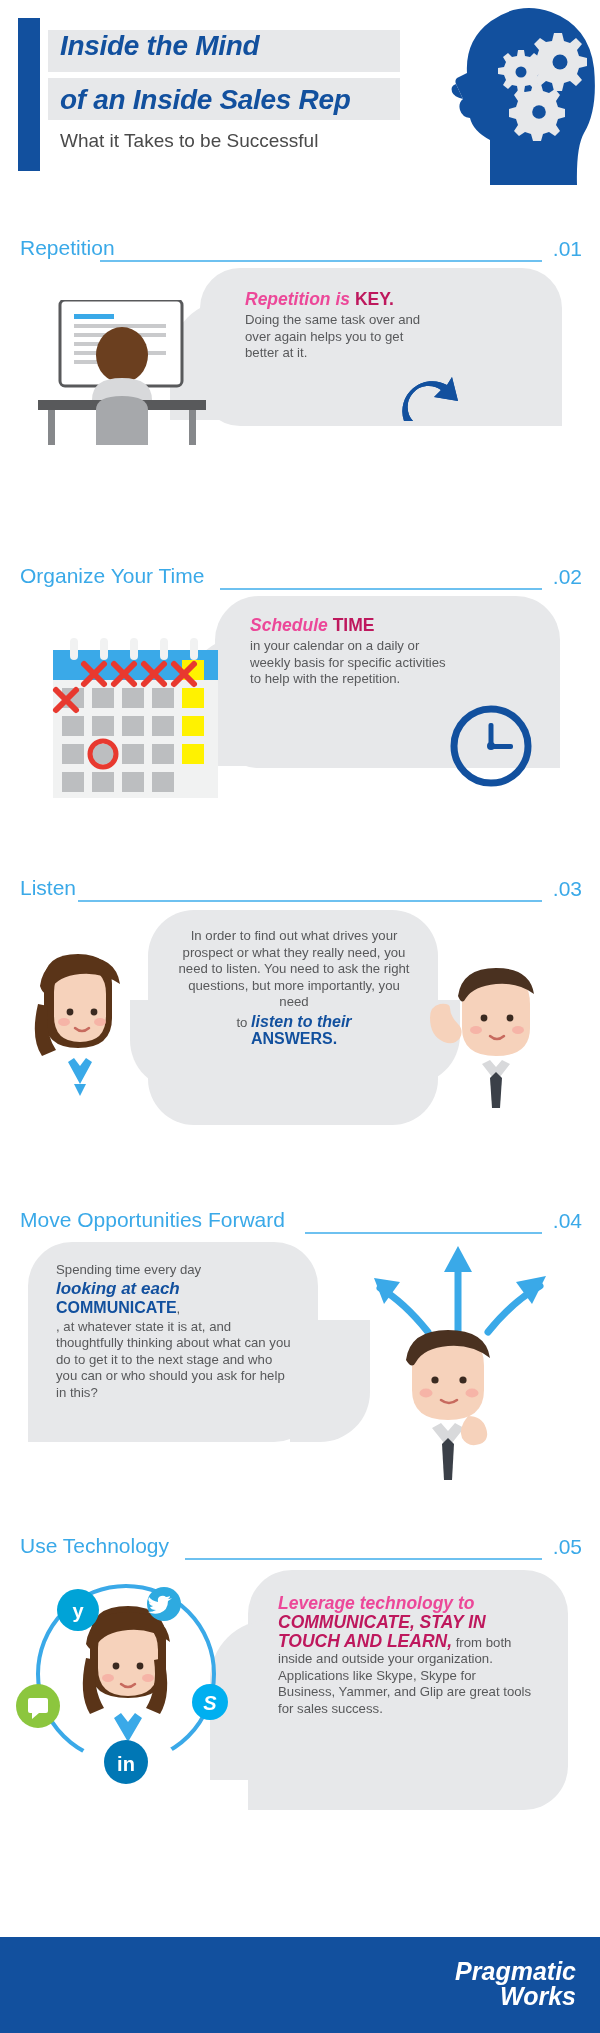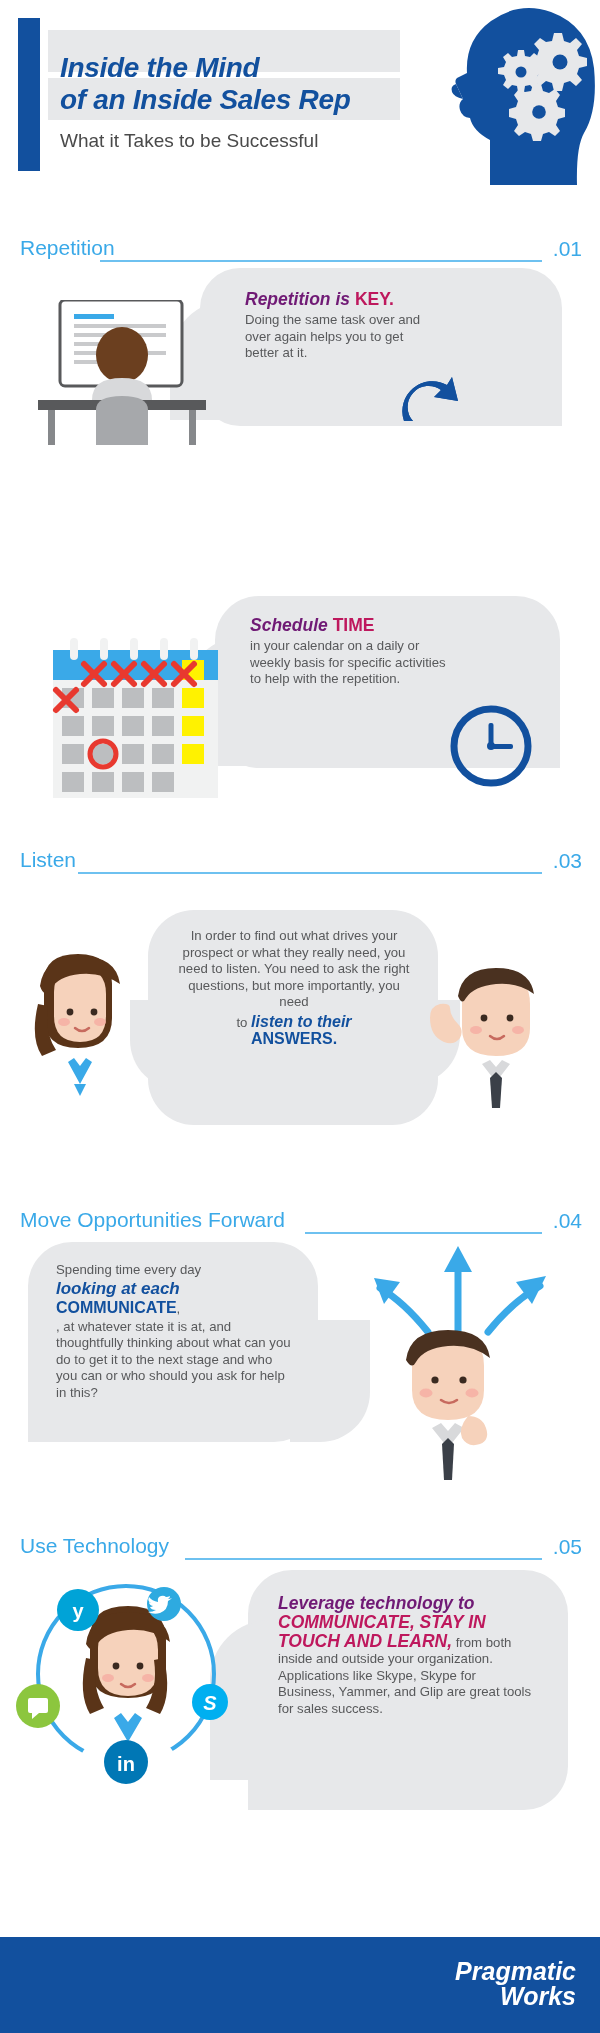--- a/index.html
+++ b/index.html
@@ -6,37 +6,37 @@
   body{width:600px;height:2033px;background:#ffffff;font-family:"Liberation Sans",sans-serif;overflow:hidden;position:relative;}
   .page{position:relative;width:600px;height:2033px;background:#fff;}
 
   
   .header{position:relative;height:185px;}
   .hdr-bar{position:absolute;left:18px;top:18px;width:22px;height:153px;background:#12509e;}
   .hdr-band{position:absolute;left:48px;background:#e7e8ea;height:42px;}
   .band1{top:30px;width:352px;}
   .band2{top:78px;width:352px;}
   .hdr-title{position:absolute;left:60px;font-style:italic;font-weight:bold;color:#12509e;font-size:28px;letter-spacing:-.3px;white-space:nowrap;}
-  .t1{top:52px;font-style:italic;}
+  .t1{top:30px;font-style:italic;}
   .t2{top:84px;}
   .hdr-sub{position:absolute;left:60px;top:130px;font-size:19px;color:#4a4a4a;white-space:nowrap;}
   .head-svg{position:absolute;right:0;top:0;}
 
   
   .sec-head{position:absolute;left:0;width:600px;height:34px;}
   .sec-title{position:absolute;left:20px;top:0;font-size:21px;color:#3aa9e8;white-space:nowrap;}
   .sec-rule{position:absolute;height:2px;background:#6ec1f0;top:24px;}
   .sec-num{position:absolute;right:18px;top:1px;font-size:21px;color:#3aa9e8;}
 
   
   .bubble{position:absolute;background:#e7e8ea;}
   .bub-txt{position:absolute;color:#58595b;font-size:13.2px;line-height:16.5px;}
   .hl{color:#12509e;font-style:italic;font-weight:bold;}
   .hl-b{color:#12509e;font-weight:bold;font-style:normal;}
-  .big{font-size:17.5px;line-height:22px;font-style:italic;font-weight:bold;color:#701a75;}
+  .big{font-size:17.5px;line-height:22px;font-style:italic;font-weight:bold;color:#ec4899;}
   .bigk{font-size:17.5px;font-weight:bold;font-style:normal;color:#be185d;}
 
   
   .footer{position:absolute;left:0;bottom:0;width:600px;height:96px;background:#12509e;}
   .logo{position:absolute;right:24px;top:22px;text-align:right;color:#fff;font-style:italic;font-weight:bold;line-height:25px;}
   .logo .l1{font-size:25px;}
   .logo .l2{font-size:25px;}
 
   svg{display:block;}
 </style>
@@ -115,20 +115,25 @@
       <path d="M62 100 q0 -22 30 -22 q30 0 30 22 z" fill="#d8d9db"></path>
 
       <rect x="8" y="100" width="168" height="10" fill="#58595b"></rect>
       <rect x="18" y="110" width="7" height="35" fill="#86888b"></rect>
       <rect x="159" y="110" width="7" height="35" fill="#86888b"></rect>
 
       <path d="M66 110 q0 -14 26 -14 q26 0 26 14 l0 35 l-52 0 z" fill="#a6a8ab"></path>
     </svg>
   </div>
 
+  <div class="sec-head" style="top:564px;">
+    <div class="sec-title">Organize Your Time</div>
+    <div class="sec-rule" style="left:220px;right:58px;"></div>
+    <div class="sec-num">.02</div>
+  </div>
 
   <div class="bubble" style="left:215px;top:596px;width:345px;height:172px;border-radius:44px 44px 0 44px;"></div>
   <div class="bubble" style="left:185px;top:636px;width:90px;height:130px;border-radius:60px 0 0 0;"></div>
 
   <div class="bub-txt" style="left:250px;top:614px;width:200px;">
     <div style="margin-bottom:2px;">
       <span class="big">Schedule </span><span class="bigk">TIME</span>
     </div>
     <div>in your calendar on a daily or weekly basis for specific activities to help with the repetition.</div>
   </div>
@@ -183,21 +188,21 @@
         <path d="M36 32 L56 52 M56 32 L36 52"></path>
         <path d="M66 32 L86 52 M86 32 L66 52"></path>
         <path d="M96 32 L116 52 M116 32 L96 52"></path>
         <path d="M126 32 L146 52 M146 32 L126 52"></path>
         <path d="M8 58 L28 78 M28 58 L8 78"></path>
       </g>
       <circle cx="55" cy="122" r="13" fill="none" stroke="#e8392f" stroke-width="5"></circle>
     </svg>
   </div>
 
-  <div class="sec-head" style="top:848px;">
+  <div class="sec-head" style="top:876px;">
     <div class="sec-title">Listen</div>
     <div class="sec-rule" style="left:78px;right:58px;"></div>
     <div class="sec-num">.03</div>
   </div>
 
   <div class="bubble" style="left:148px;top:910px;width:290px;height:215px;border-radius:46px;"></div>
   <div class="bubble" style="left:130px;top:1000px;width:70px;height:90px;border-radius:0 0 0 50px;"></div>
   <div class="bubble" style="left:400px;top:1000px;width:60px;height:85px;border-radius:0 0 50px 0;"></div>
 
   <div class="bub-txt" style="left:172px;top:928px;width:244px;text-align:center;">

